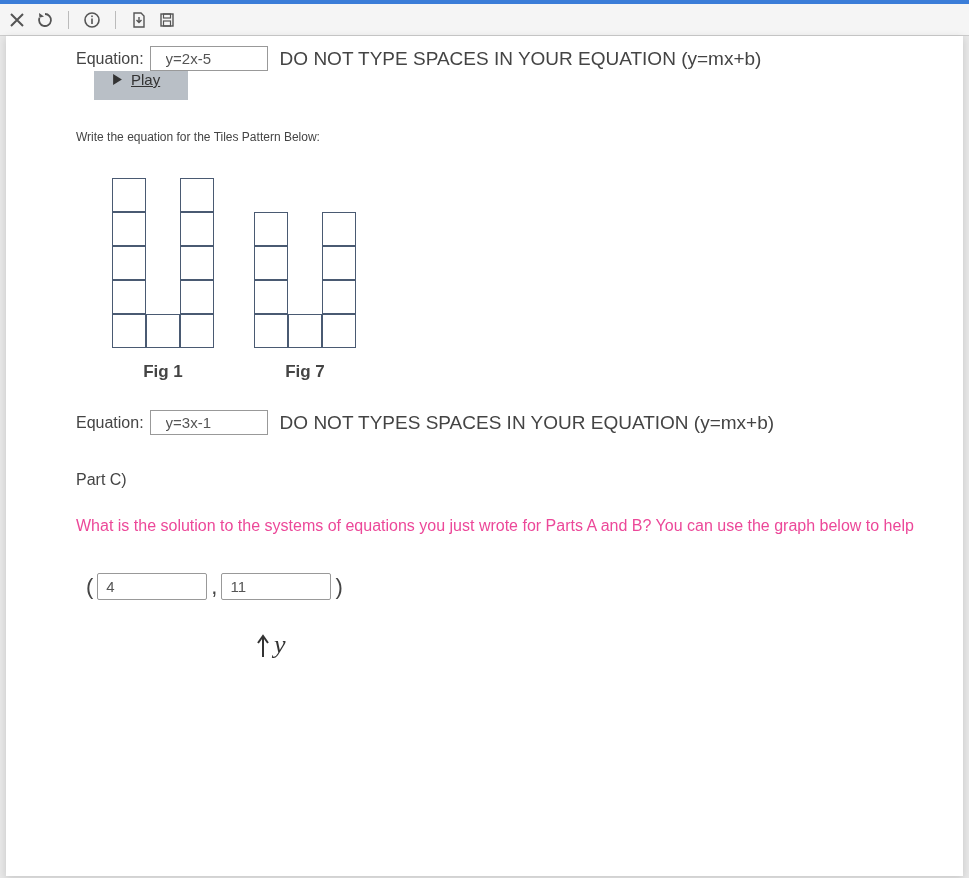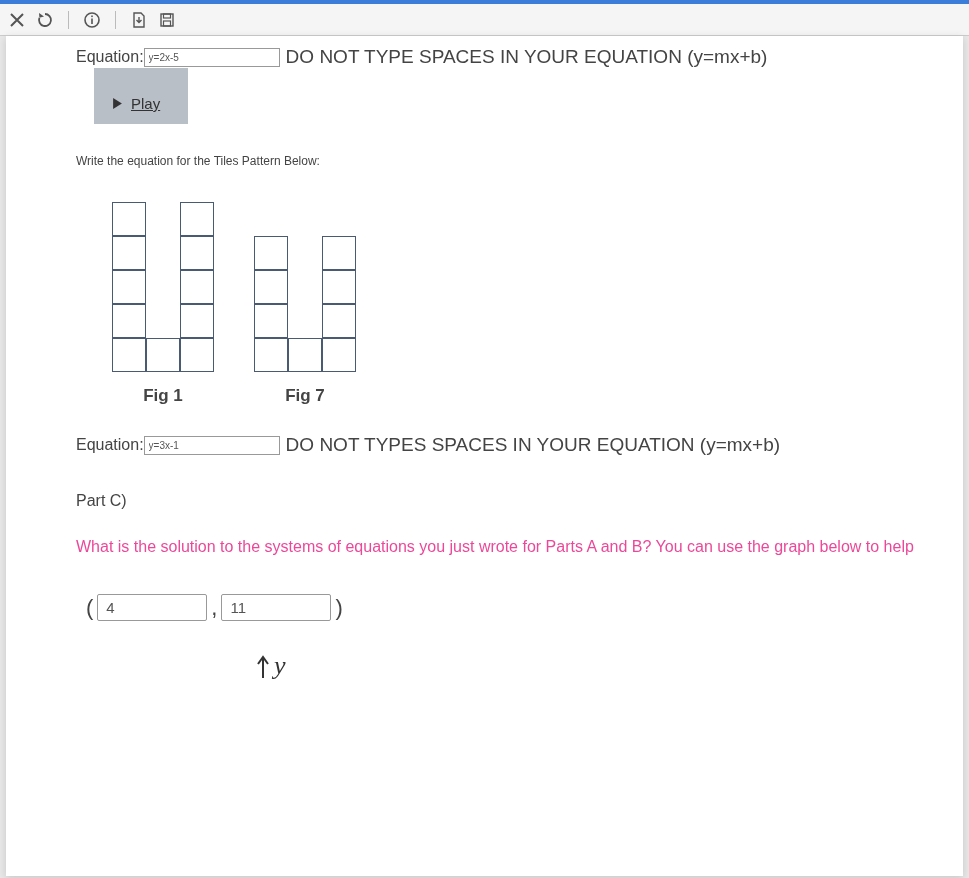--- a/index.html
+++ b/index.html
@@ -35,46 +35,47 @@
     background: #fff;
     margin: 0 6px;
     padding: 10px 40px 40px 70px;
     min-height: 840px;
     box-shadow: 0 2px 8px rgba(0,0,0,0.15);
     position: relative;
   }
   .eq-row {
     display: flex;
     align-items: center;
+    gap: 6px;
     font-size: 16px;
     color: #444;
   }
   .eq-row input[type=text] {
     border: 1px solid #999;
-    padding: 3px 4px;
-    font-size: 10px;
-    width: 136px;
+    padding: 3px 15px;
+    font-size: 15px;
+    width: 118px;
     color: #555;
     background: #fff;
   }
   .hint {
     font-size: 19px;
     color: #444;
     margin-left: 6px;
   }
   .section-label {
     font-size: 16px;
     color: #444;
     margin-top: 36px;
     margin-bottom: 22px;
   }
   .play-btn {
     background: #b9bfc6;
     border: none;
-    padding: 27px 28px 12px 18px;
+    padding: 0 28px 12px 18px;
     font-size: 15px;
     color: #333;
     display: inline-flex;
     align-items: center;
     gap: 8px;
     cursor: pointer;
     margin-left: 18px;
     margin-bottom: 30px;
     text-decoration: underline;
   }

